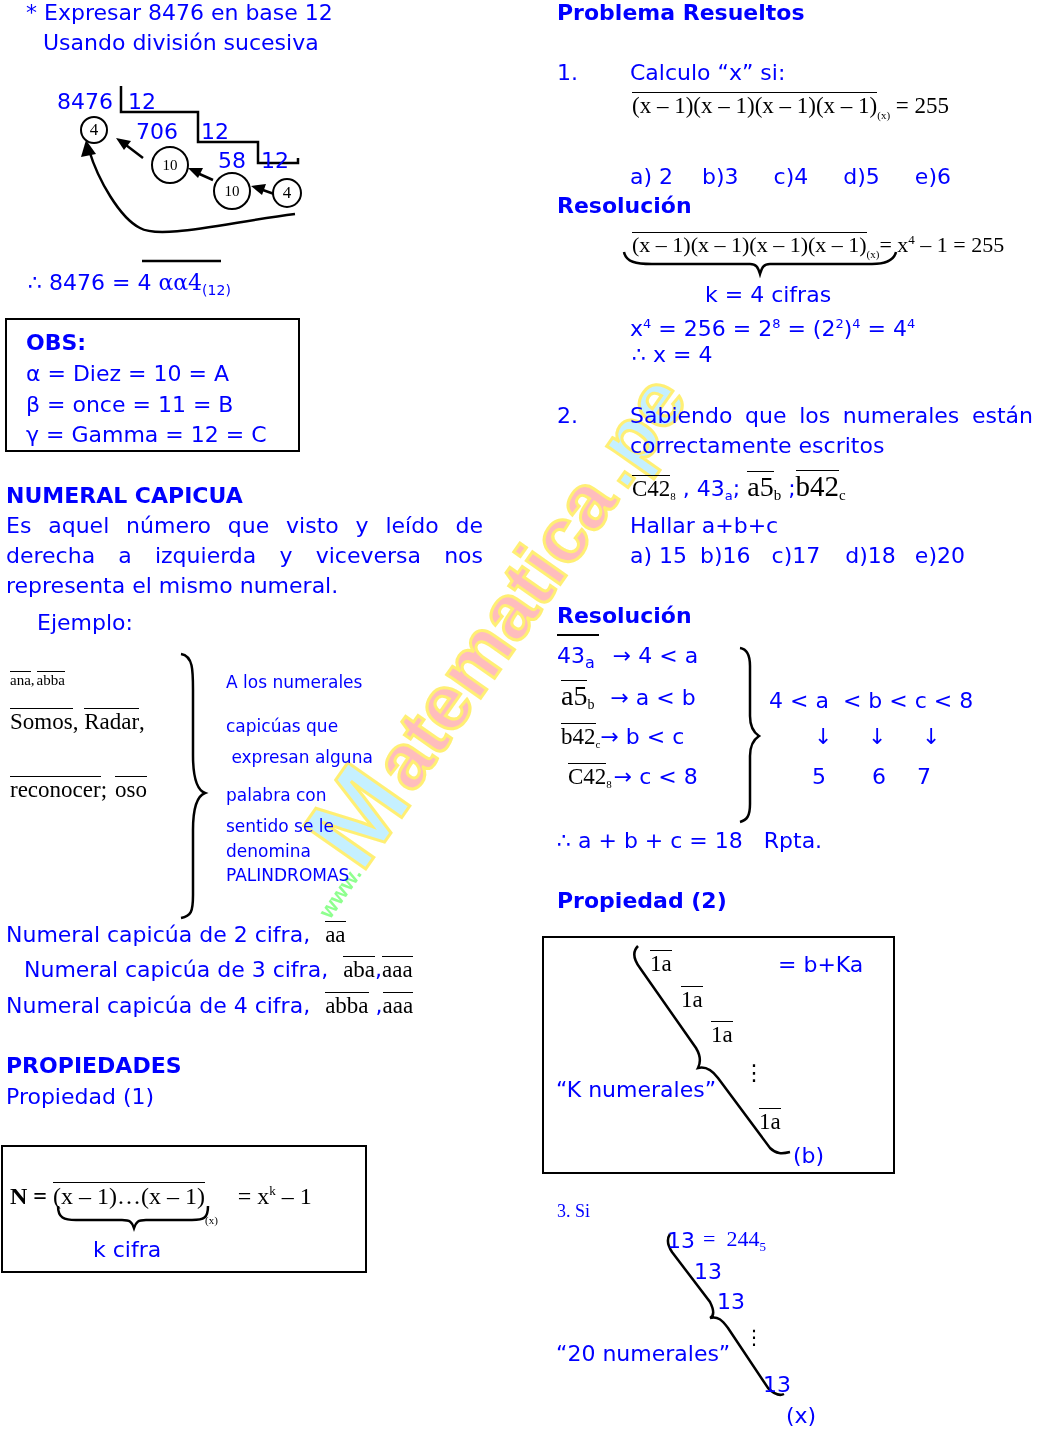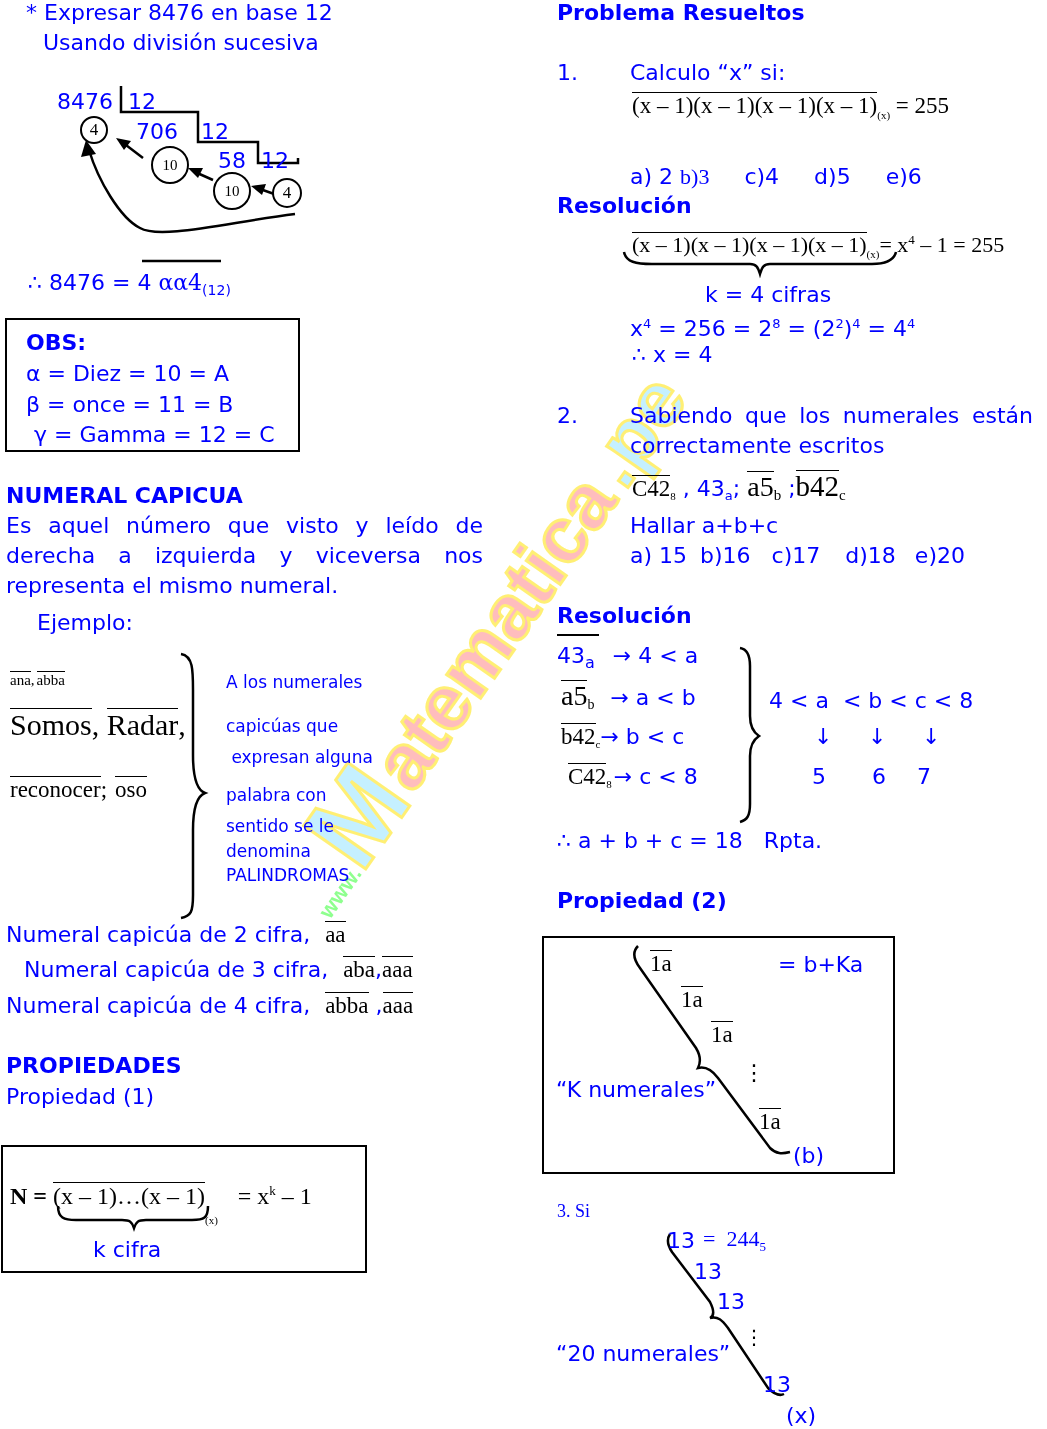--- a/index.html
+++ b/index.html
@@ -66,30 +66,30 @@
 </div>
 
 <div class="abs t" style="left:28px;top:268px;">
   <span>∴ 8476 = 4 </span><span style="font-family:'DejaVu Serif',serif;">αα4</span><sub style="font-size:14px;">(12)</sub>
 </div>
 
 <div class="box" style="left:5px;top:318px;width:295px;height:134px;"></div>
 <div class="abs tb" style="left:26px;top:328px;">OBS:</div>
 <div class="abs t" style="left:26px;top:359px;">α = Diez = 10 = A</div>
 <div class="abs t" style="left:26px;top:390px;">β = once = 11 = B</div>
-<div class="abs t" style="left:34px;top:420px;text-align:right;">γ = Gamma = 12 = C</div>
+<div class="abs t" style="left:26px;top:420px;text-align:right;">γ = Gamma = 12 = C</div>
 
 <div class="abs tb" style="left:6px;top:481px;">NUMERAL CAPICUA</div>
 <div class="abs t just" style="left:6px;top:511px;width:477px;">Es aquel número que visto y leído de derecha a izquierda y viceversa nos representa el mismo numeral.</div>
 
 <div class="abs t" style="left:6px;top:608px;margin-left:31px;">Ejemplo:</div>
 <div class="abs serif" style="left:10px;top:666px;font-size:15px;line-height:28px;">
   <span class="ob">ana</span>,<span class="ob" style="margin-left:2px;">abba</span>
 </div>
-<div class="abs serif" style="left:10px;top:708px;font-size:30px;line-height:28px;">
+<div class="abs serif" style="left:10px;top:708px;font-size:23px;line-height:28px;">
   <span class="ob">Somos</span>, <span class="ob">Radar</span>,
 </div>
 <div class="abs serif" style="left:10px;top:773px;font-size:23px;line-height:34px;">
   <span class="ob">reconocer</span>;<span class="ob" style="margin-left:8px;">oso</span>
 </div>
 
 <svg class="abs" style="left:175px;top:650px;" width="40" height="270">
   <path d="M6 4 C 18 6, 18 20, 18 40 L 18 105 C 18 128, 22 140, 30 143 C 22 146, 18 158, 18 180 L 18 245 C 18 262, 16 266, 6 268" fill="none" stroke="#000" stroke-width="2.5"></path>
 </svg>
 
@@ -131,21 +131,21 @@
 
 <div class="abs tb" style="left:557px;top:-2px;">Problema Resueltos</div>
 
 <div class="abs t" style="left:557px;top:58px;">1.</div>
 <div class="abs t" style="left:630px;top:58px;">Calculo “x” si:</div>
 <div class="abs serif" style="left:632px;top:92px;font-size:23px;line-height:28px;">
   <span class="ob">(x – 1)(x – 1)(x – 1)(x – 1)</span><sub style="font-size:11px;">(x)</sub><span> = 255</span>
 </div>
 <div class="abs t" style="left:630px;top:162px;word-spacing:0;">
   <span>a) 2</span>
-  <span style="font-family:Liberation Serif, serif;">b)3</span>
+  <span style="margin-left:22px;">b)3</span>
   <span style="margin-left:28px;">c)4</span>
   <span style="margin-left:28px;">d)5</span>
   <span style="margin-left:28px;">e)6</span>
 </div>
 <div class="abs tb" style="left:557px;top:191px;">Resolución</div>
 
 <div class="abs serif" style="left:632px;top:227px;font-size:22px;line-height:26px;">
   <span class="ob">(x – 1)(x – 1)(x – 1)(x – 1)</span><sub style="font-size:11px;">(x)</sub><span>= x</span><sup style="font-size:13px;">4</sup><span> – 1 = 255</span>
 </div>
 <svg class="abs" style="left:622px;top:250px;" width="280" height="26">

